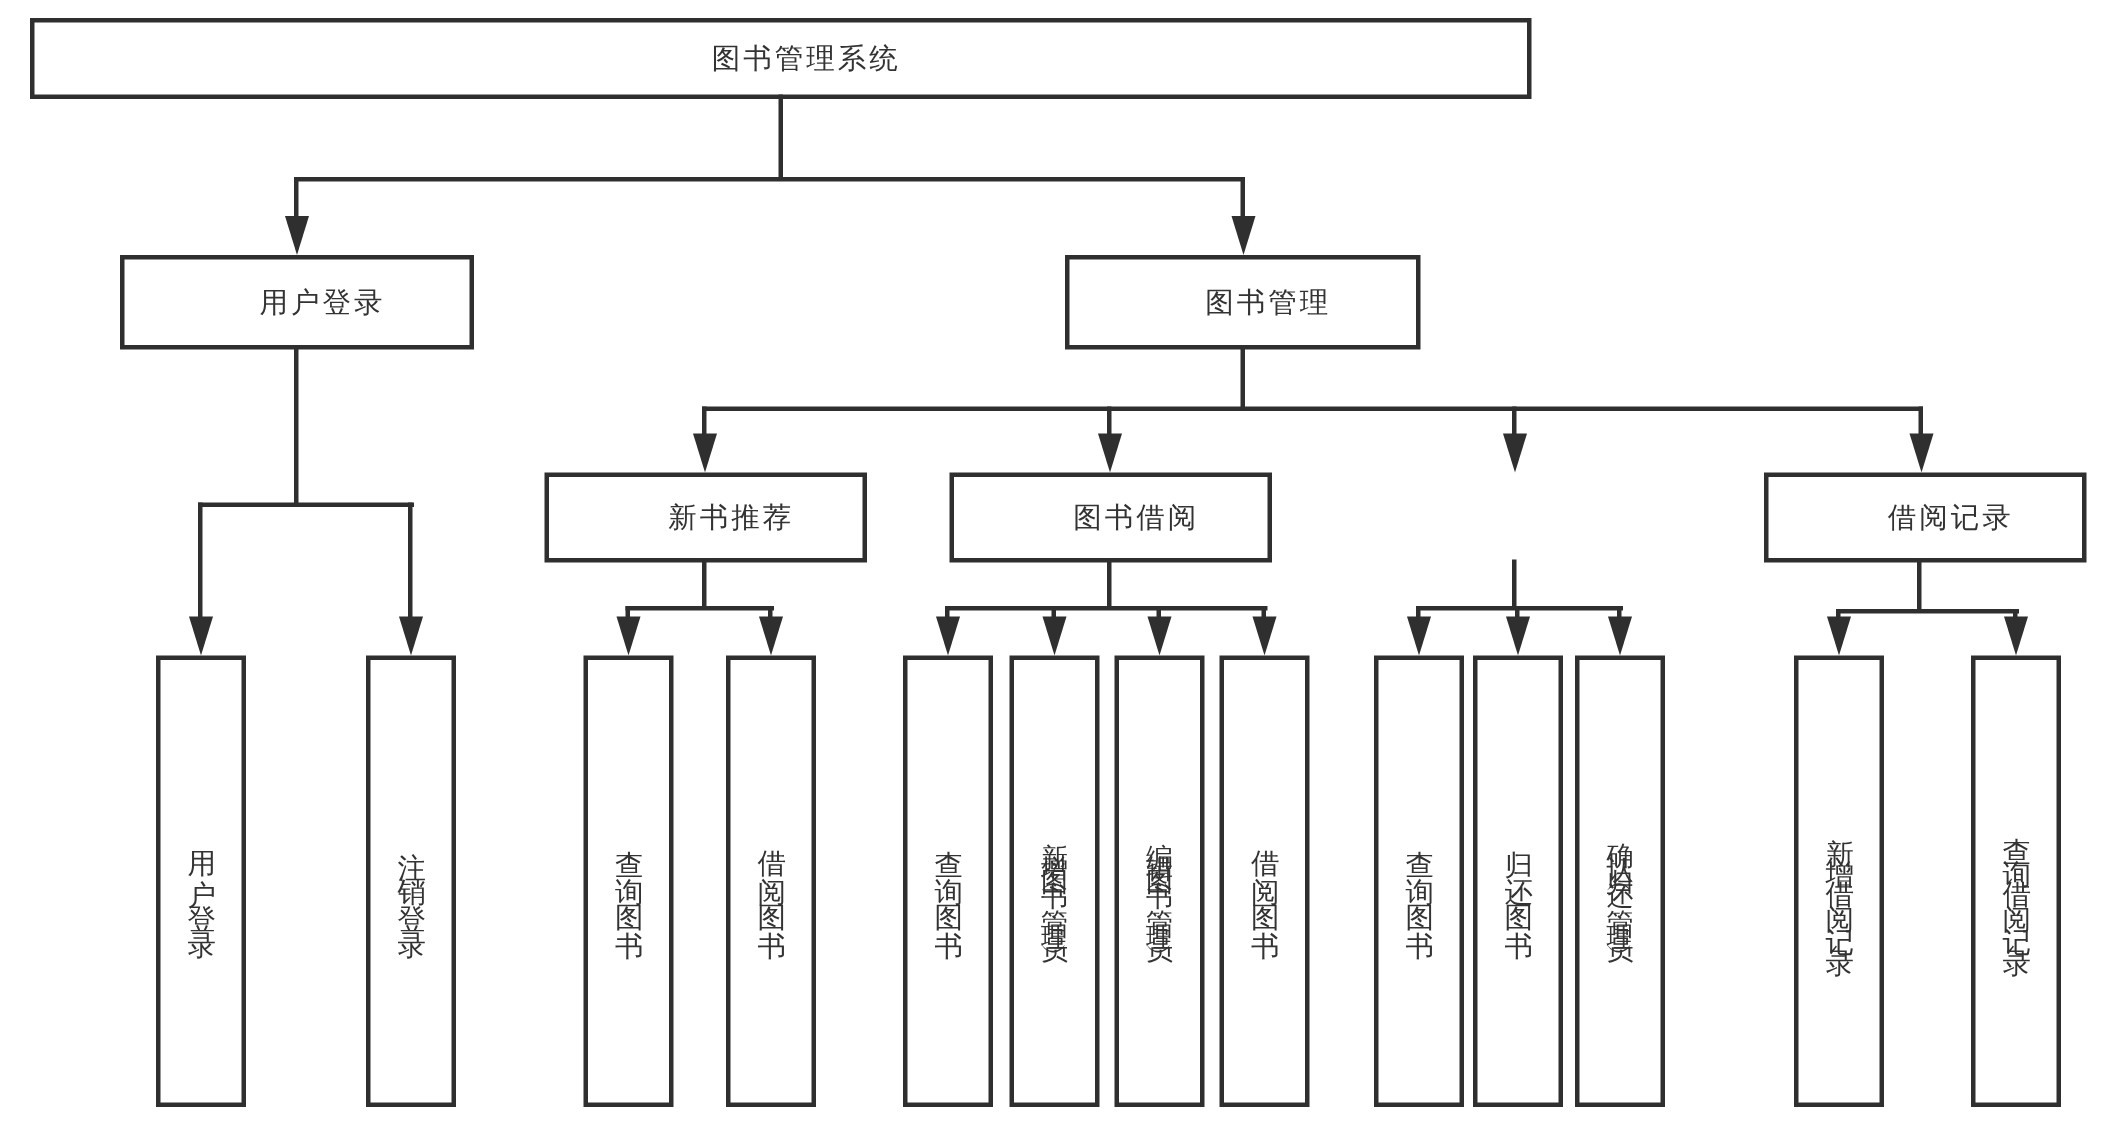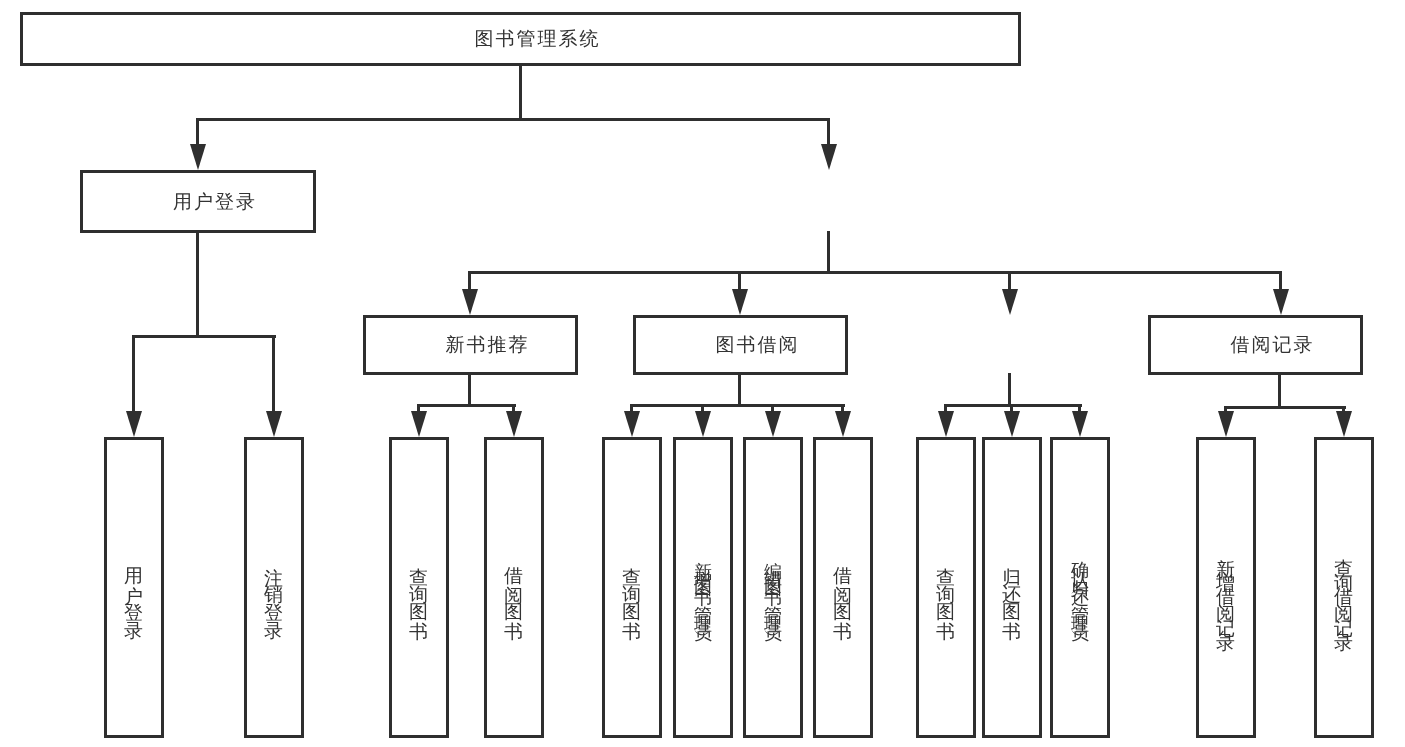--- a/index.html
+++ b/index.html
@@ -51,31 +51,34 @@
 <div class="canvas">
 
   <div class="box" style="left:20px; top:12px; width:1001px; height:54px;">
     <span>图书管理系统</span>
   </div>
 
   <div class="box" style="left:80px; top:170px; width:236px; height:63px;">
     <span>用户登录</span>
   </div>
 
+  <div class="box" style="left:710px; top:170px; width:237px; height:63px;">
+    <span>图书管理</span>
+  </div>
 
   <div class="box" style="left:363px; top:315px; width:215px; height:60px;">
     <span>新书推荐</span>
   </div>
 
   <div class="box" style="left:633px; top:315px; width:215px; height:60px;">
     <span>图书借阅</span>
   </div>
 
 
-  <div class="box" style="left:1148px; top:315px; width:215px; height:60px;justify-content:center;">
+  <div class="box" style="left:1176px; top:315px; width:215px; height:60px;justify-content:center;">
     <span>借阅记录</span>
   </div>
 
   <div class="leaf" style="left:104px;">
     <span>用户登录</span>
   </div>
   <div class="leaf" style="left:244px;">
     <span>注销登录</span>
   </div>
 

